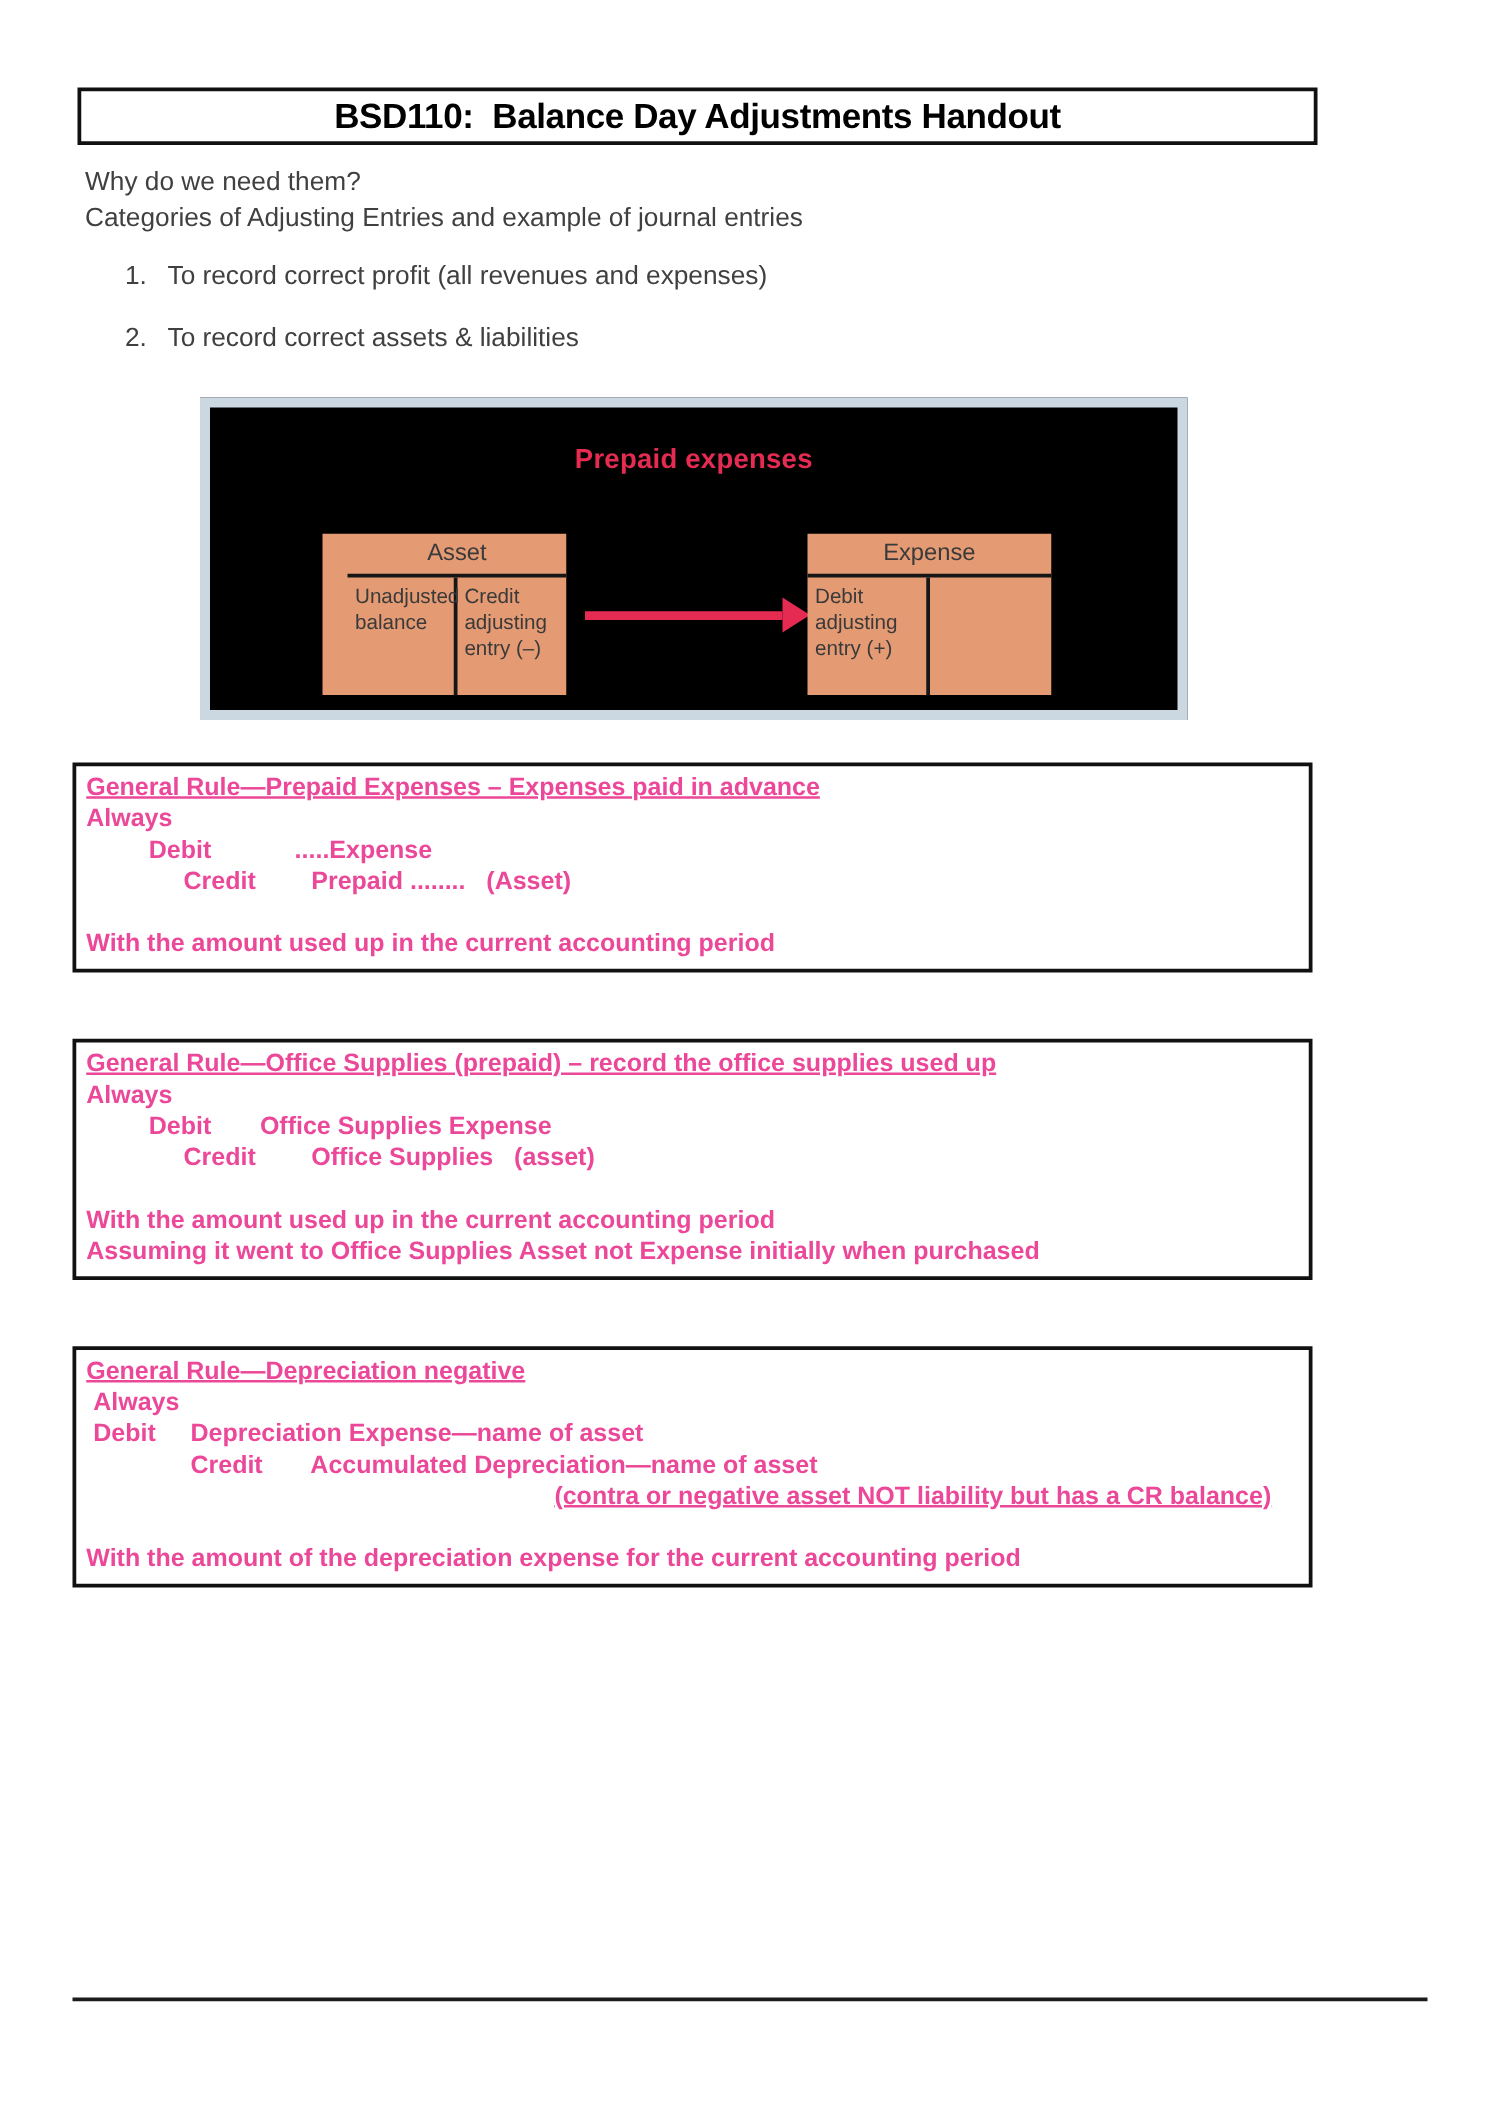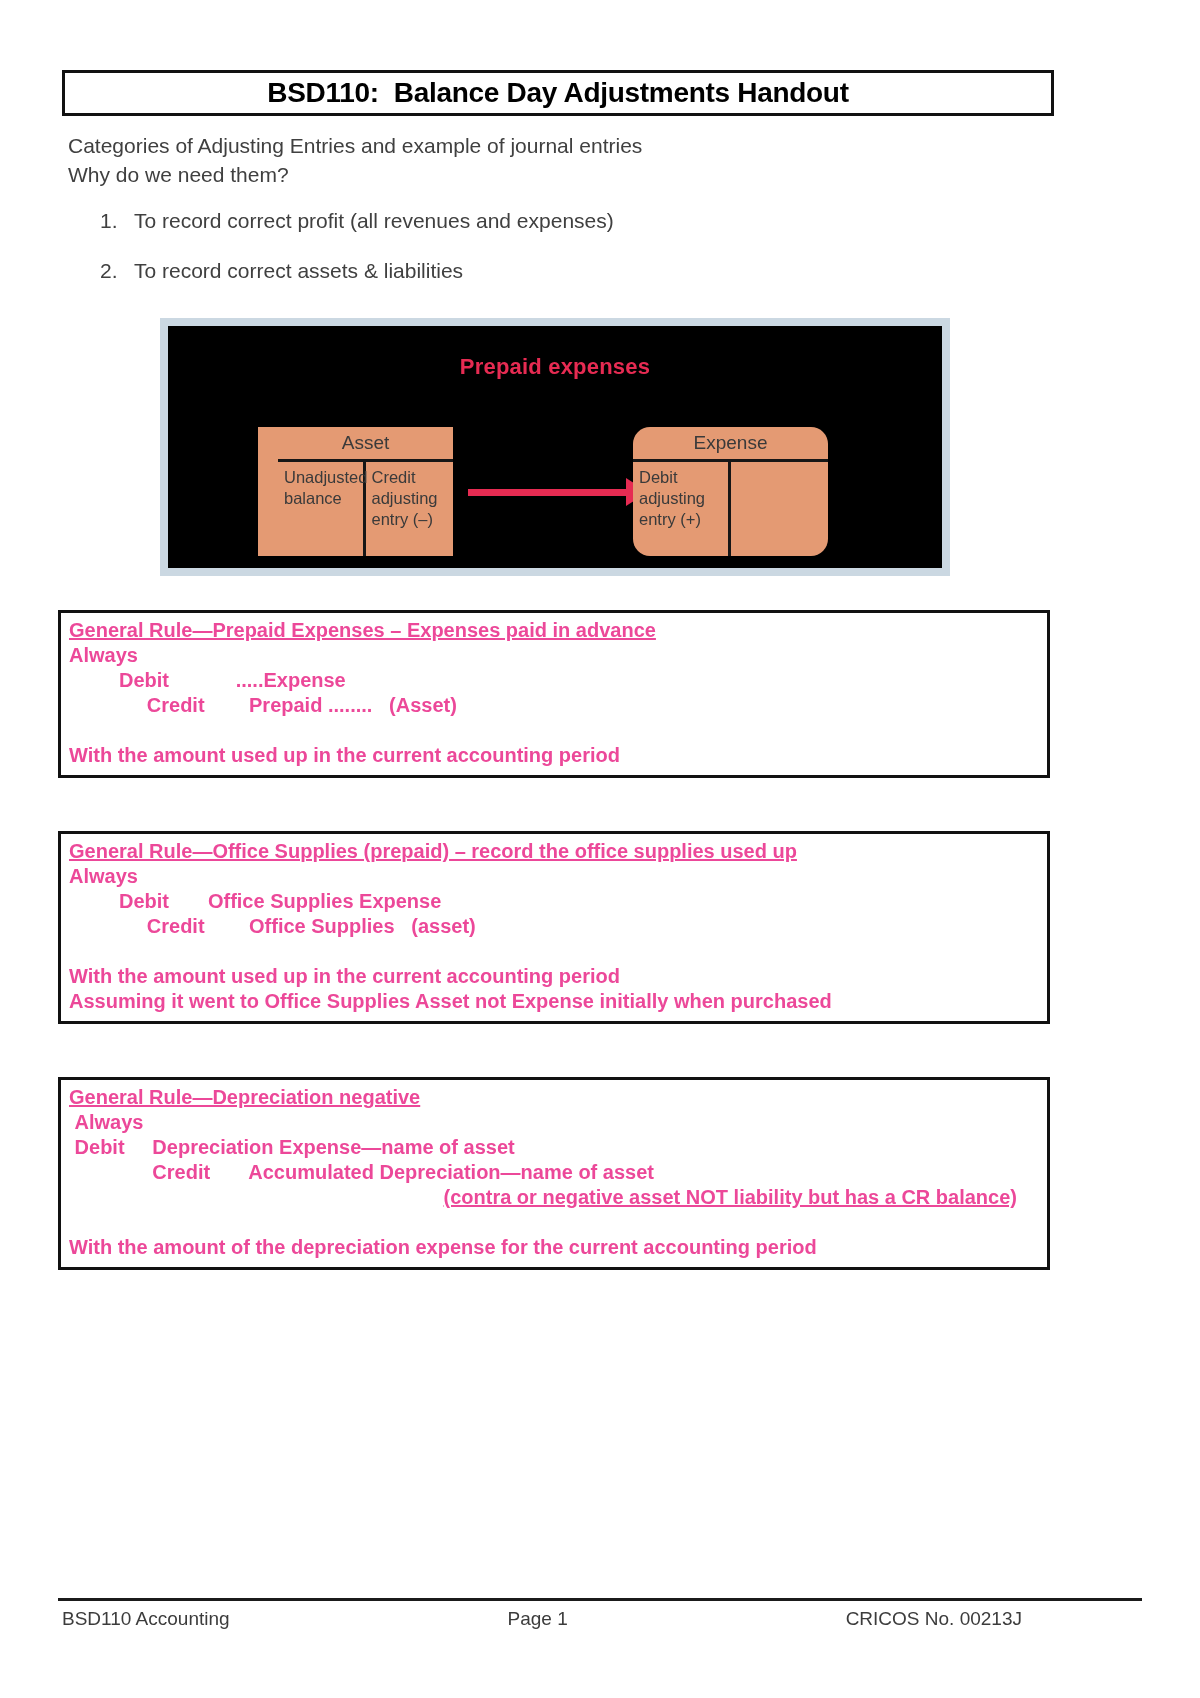--- a/index.html
+++ b/index.html
@@ -39,21 +39,21 @@
   .diagram-title{
     position:absolute;left:0;right:0;top:28px;text-align:center;
     font-size:22px;font-weight:bold;color:var(--crimson,#E62B52);
     letter-spacing:0.2px;
   }
   .taccount{
     position:absolute;top:101px;width:195px;height:129px;
     background:var(--salmon,#E49A73);color:#3a3a3a;box-sizing:border-box;
   }
   .taccount.asset{left:90px;padding-left:20px;}
-  .taccount.expense{left:465px;border-radius:17px;}
+  .taccount.expense{left:478px;}
   .t-header{
     height:35px;display:flex;align-items:center;justify-content:center;
     font-size:19px;border-bottom:3px solid #161616;box-sizing:border-box;
   }
   .t-body{display:flex;height:94px;}
   .t-cell{width:50%;box-sizing:border-box;padding:5px 6px;font-size:16.5px;line-height:21px;}
   .t-cell.left{border-right:3px solid #161616;}
   .arrow{position:absolute;left:300px;top:152px;width:180px;height:28px;}
   .arrow .shaft{
     position:absolute;left:0;top:11px;width:158px;height:7px;
@@ -88,22 +88,22 @@
 </head>
 <body>
 
 <div class="page">
 
   <div class="title-box">
     <span class="t">BSD110:  Balance Day Adjustments Handout</span>
   </div>
 
   <div class="intro">
+    <div>Why do we need them?</div>
     <div>Categories of Adjusting Entries and example of journal entries</div>
-    <div>Why do we need them?</div>
   </div>
 
   <div class="nlist">
       <div class="li">
         <span class="num">1.</span>
         <span>To record correct profit (all revenues and expenses)</span>
       </div>
       <div class="li">
         <span class="num">2.</span>
         <span>To record correct assets &amp; liabilities</span>
@@ -158,19 +158,14 @@
         <div class="rule-line"><span> Always</span></div>
         <div class="rule-line"><span> Debit     Depreciation Expense—name of asset</span></div>
         <div class="rule-line"><span>               Credit       Accumulated Depreciation—name of asset</span></div>
         <div class="rule-line align-right"><span>(contra or negative asset NOT liability but has a CR balance)</span></div>
         <div class="rule-line"><span> </span></div>
         <div class="rule-line"><span>With the amount of the depreciation expense for the current accounting period</span></div>
       </div>
     </div>
 
   <div class="footer-rule"></div>
-  <div class="footer">
-    <span>BSD110 Accounting</span>
-    <span>Page 1</span>
-    <span>CRICOS No. 00213J</span>
-  </div>
 
 </div>
 
 </body></html>

